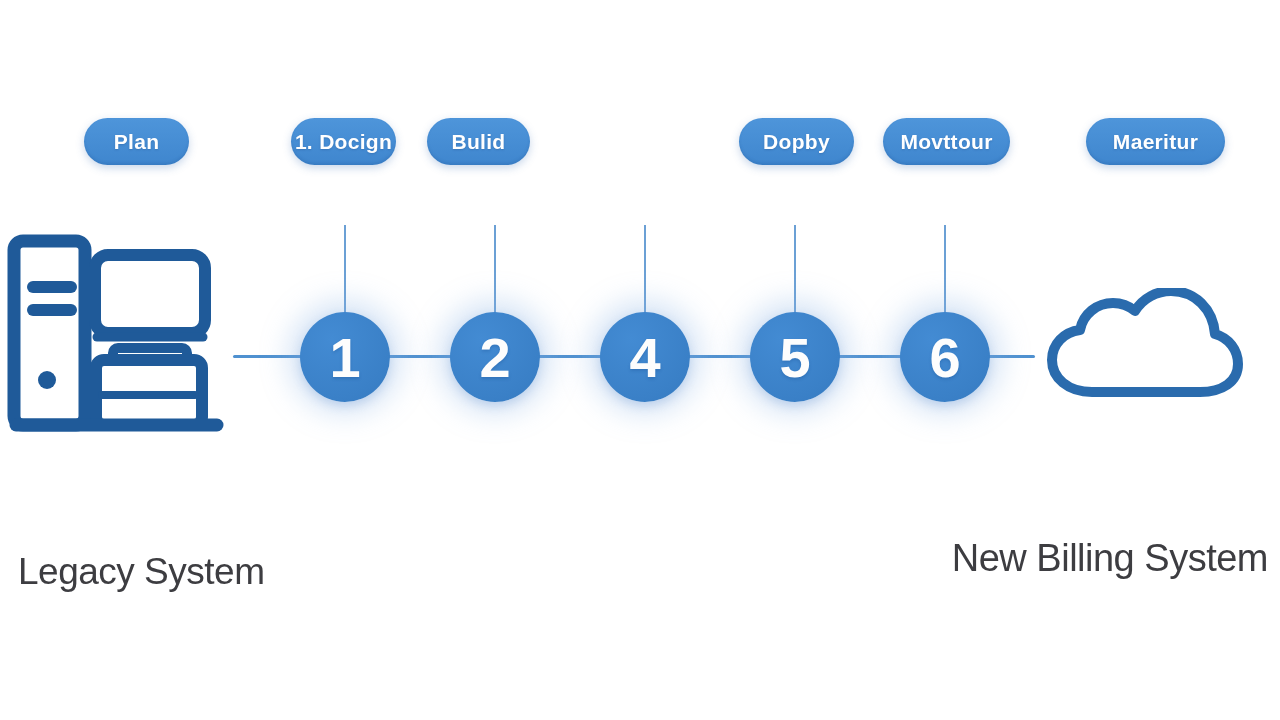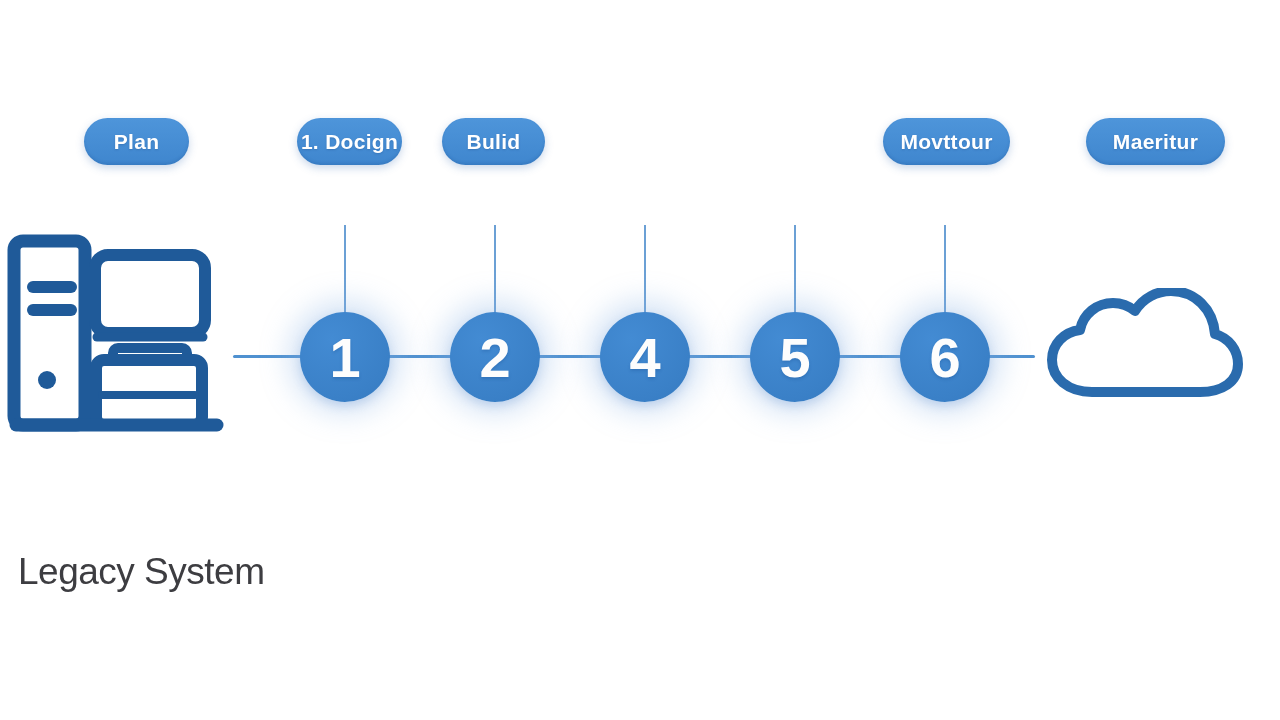--- a/index.html
+++ b/index.html
@@ -15,22 +15,22 @@
     position:absolute;top:118px;height:47px;
     background:linear-gradient(180deg,#4e95da 0%,#3f86ce 100%);
     border-radius:24px;
     color:#ffffff;font-weight:bold;font-size:21px;letter-spacing:.3px;
     display:flex;align-items:center;justify-content:center;
     text-shadow:0 1px 2px rgba(20,60,120,.25);
     box-shadow:0 3px 8px rgba(60,110,180,.28), inset 0 -2px 3px rgba(20,70,140,.18);
     white-space:nowrap;
   }
   .pill-0{left:84px;width:105px;}
-  .pill-1{left:297px;width:105px;text-align:center;}
-  .pill-2{left:442px;width:103px;text-align:right;}
+  .pill-1{left:291px;width:105px;text-align:center;}
+  .pill-2{left:427px;width:103px;text-align:right;}
   .pill-3{left:600px;width:90px;}
   .pill-4{left:739px;width:115px;}
   .pill-5{left:883px;width:127px;}
   .pill-6{left:1086px;width:139px;}
 
   
   .vline{
     position:absolute;top:225px;width:2px;height:132px;
     background:#6ba0d5;
   }
@@ -72,20 +72,21 @@
   .label-right{right:12px;top:537px;font-size:38px;}
 </style>
 </head>
 <body>
 
 <div class="stage">
 
   <div class="pill pill-0">Plan</div>
   <div class="pill pill-1">1. Docign</div>
   <div class="pill pill-2">Bulid</div>
+  <div class="pill pill-4">Dopby</div>
   <div class="pill pill-5">Movttour</div>
   <div class="pill pill-6">Maeritur</div>
 
   <div class="vline vline-0"></div>
   <div class="vline vline-1"></div>
   <div class="vline vline-2"></div>
   <div class="vline vline-3"></div>
   <div class="vline vline-4"></div>
   <div class="hline"></div>
 
@@ -115,14 +116,15 @@
              C43,26 57,15 73,15
              C81,15 89,18 95,23
              C103,10 117,3 131,3
              C155,3 173,21 175,46
              C189,50 198,62 198,76
              C198,94 182,104 160,104
              L52,104 Z"></path>
   </svg>
 
   <div class="endpoint-label label-left">Legacy System</div>
+  <div class="endpoint-label label-right">New Billing System</div>
 
 </div>
 
 </body></html>

